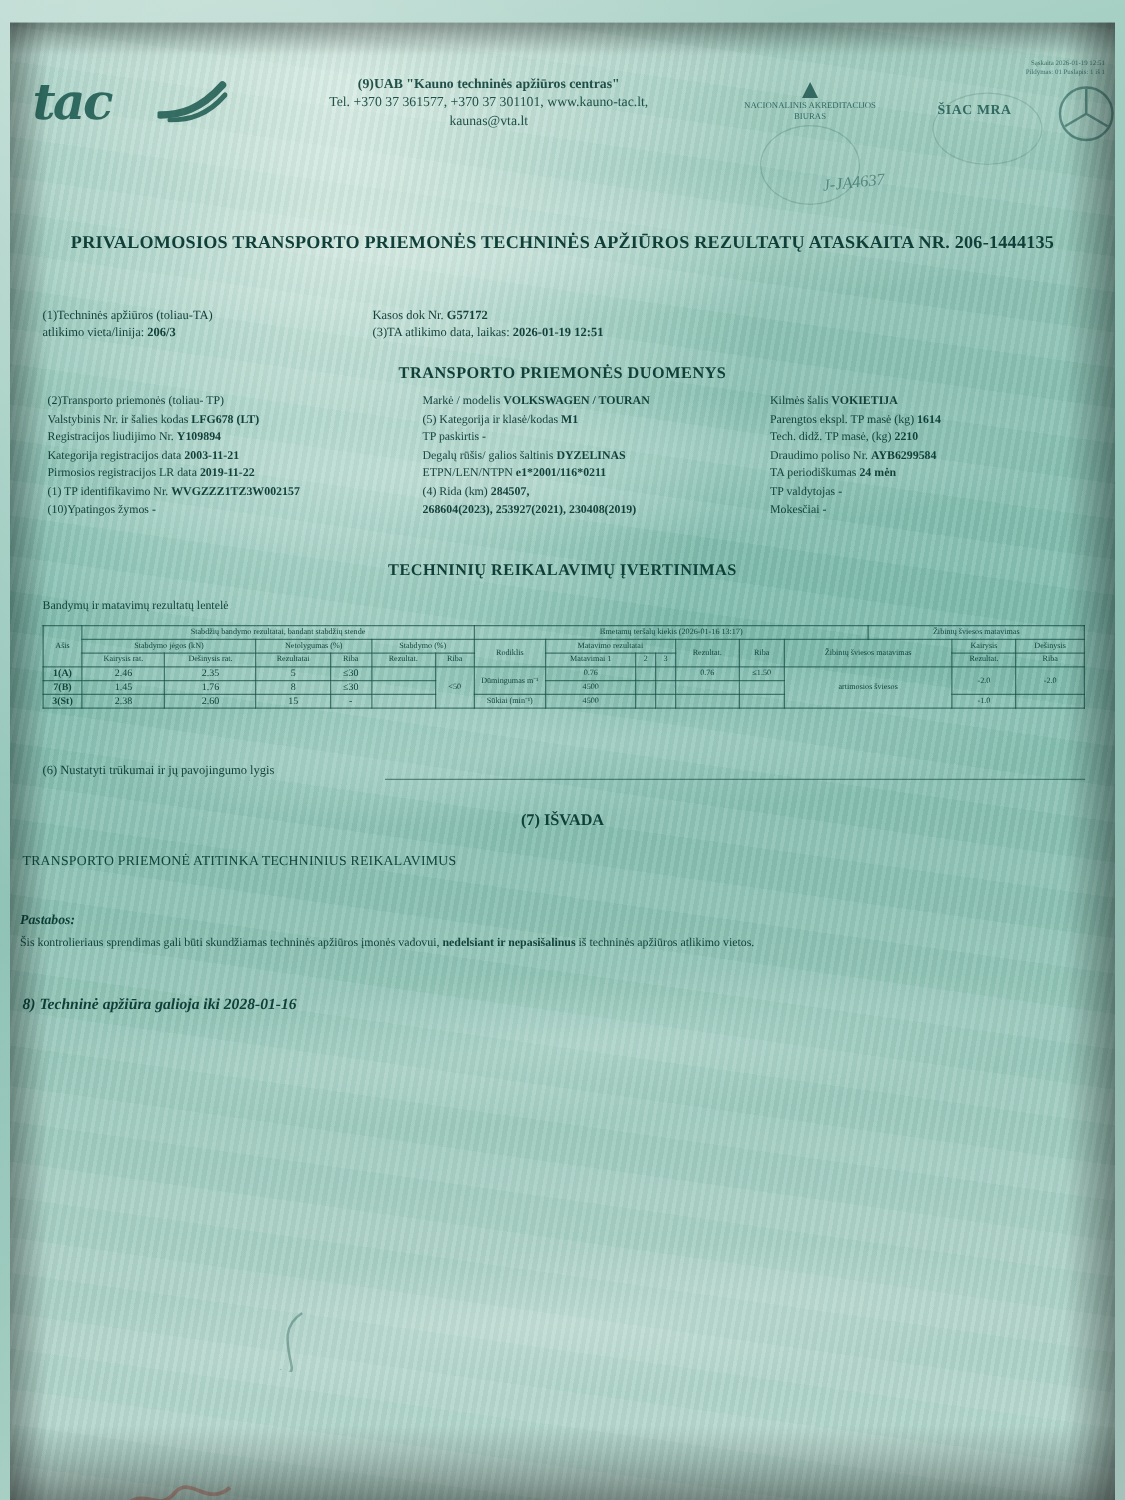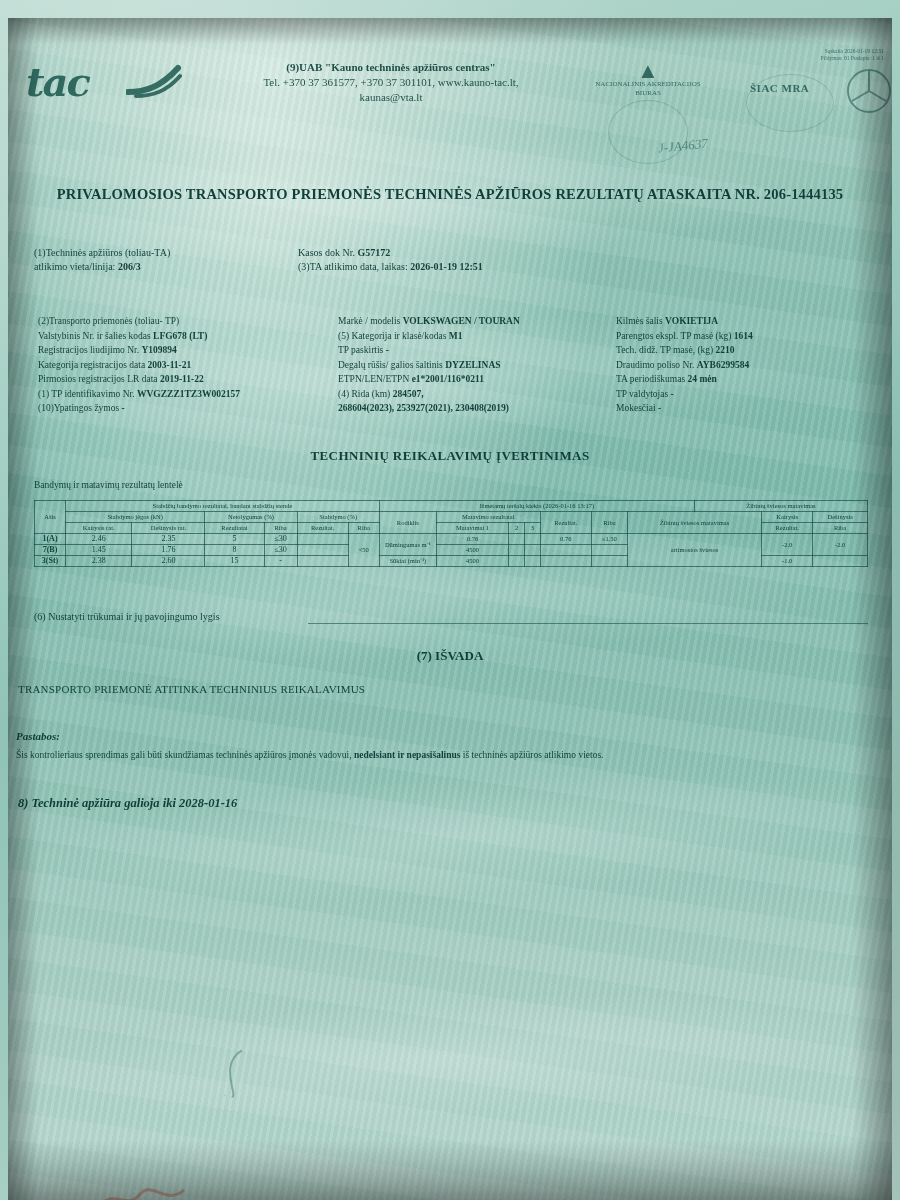--- a/index.html
+++ b/index.html
@@ -136,37 +136,38 @@
         <div><span>atlikimo vieta/linija:</span>
           <span class="b">206/3</span></div>
       </div>
       <div class="r1" style="left:290px;top:228px;width:300px;">
         <div><span>Kasos dok Nr.</span>
           <span class="b">G57172</span></div>
         <div><span>(3)TA atlikimo data, laikas:</span>
           <span class="b">2026-01-19  12:51</span></div>
       </div>
 
+      <div class="sect-title" style="top:272px;">TRANSPORTO PRIEMONĖS DUOMENYS</div>
 
       <div class="col" style="left:30px;top:296px;width:290px;">
         <div><span>(2)Transporto priemonės (toliau- TP)</span> <span class="b"></span></div>
         <div><span>Valstybinis Nr. ir šalies kodas</span> <span class="b">LFG678 (LT)</span></div>
         <div><span>Registracijos liudijimo Nr.</span> <span class="b">Y109894</span></div>
         <div><span>Kategorija registracijos data</span> <span class="b">2003-11-21</span></div>
         <div><span>Pirmosios registracijos LR data</span> <span class="b">2019-11-22</span></div>
         <div><span>(1) TP identifikavimo Nr.</span> <span class="b">WVGZZZ1TZ3W002157</span></div>
         <div><span>(10)Ypatingos žymos</span> <span class="b">-</span></div>
       </div>
 
       <div class="col" style="left:330px;top:296px;width:270px;">
         <div><span>Markė / modelis</span> <span class="b">VOLKSWAGEN / TOURAN</span></div>
         <div><span>(5) Kategorija ir klasė/kodas</span> <span class="b">M1</span></div>
         <div><span>TP paskirtis</span> <span class="b">-</span></div>
         <div><span>Degalų rūšis/ galios šaltinis</span> <span class="b">DYZELINAS</span></div>
-        <div><span>ETPN/LEN/ETPN</span> <span class="b">e1*2001/116*0211</span></div>
+        <div><span>ETPN/LEN/NTPN</span> <span class="b">e1*2001/116*0211</span></div>
         <div><span>(4) Rida (km)</span> <span class="b">284507,</span></div>
         <div class="b">268604(2023), 253927(2021), 230408(2019)</div>
       </div>
 
       <div class="col" style="left:608px;top:296px;width:280px;">
         <div><span>Kilmės šalis</span> <span class="b">VOKIETIJA</span></div>
         <div><span>Parengtos ekspl. TP masė (kg)</span> <span class="b">1614</span></div>
         <div><span>Tech. didž. TP masė, (kg)</span> <span class="b">2210</span></div>
         <div><span>Draudimo poliso Nr.</span> <span class="b">AYB6299584</span></div>
         <div><span>TA periodiškumas</span> <span class="b">24 mėn</span></div>

